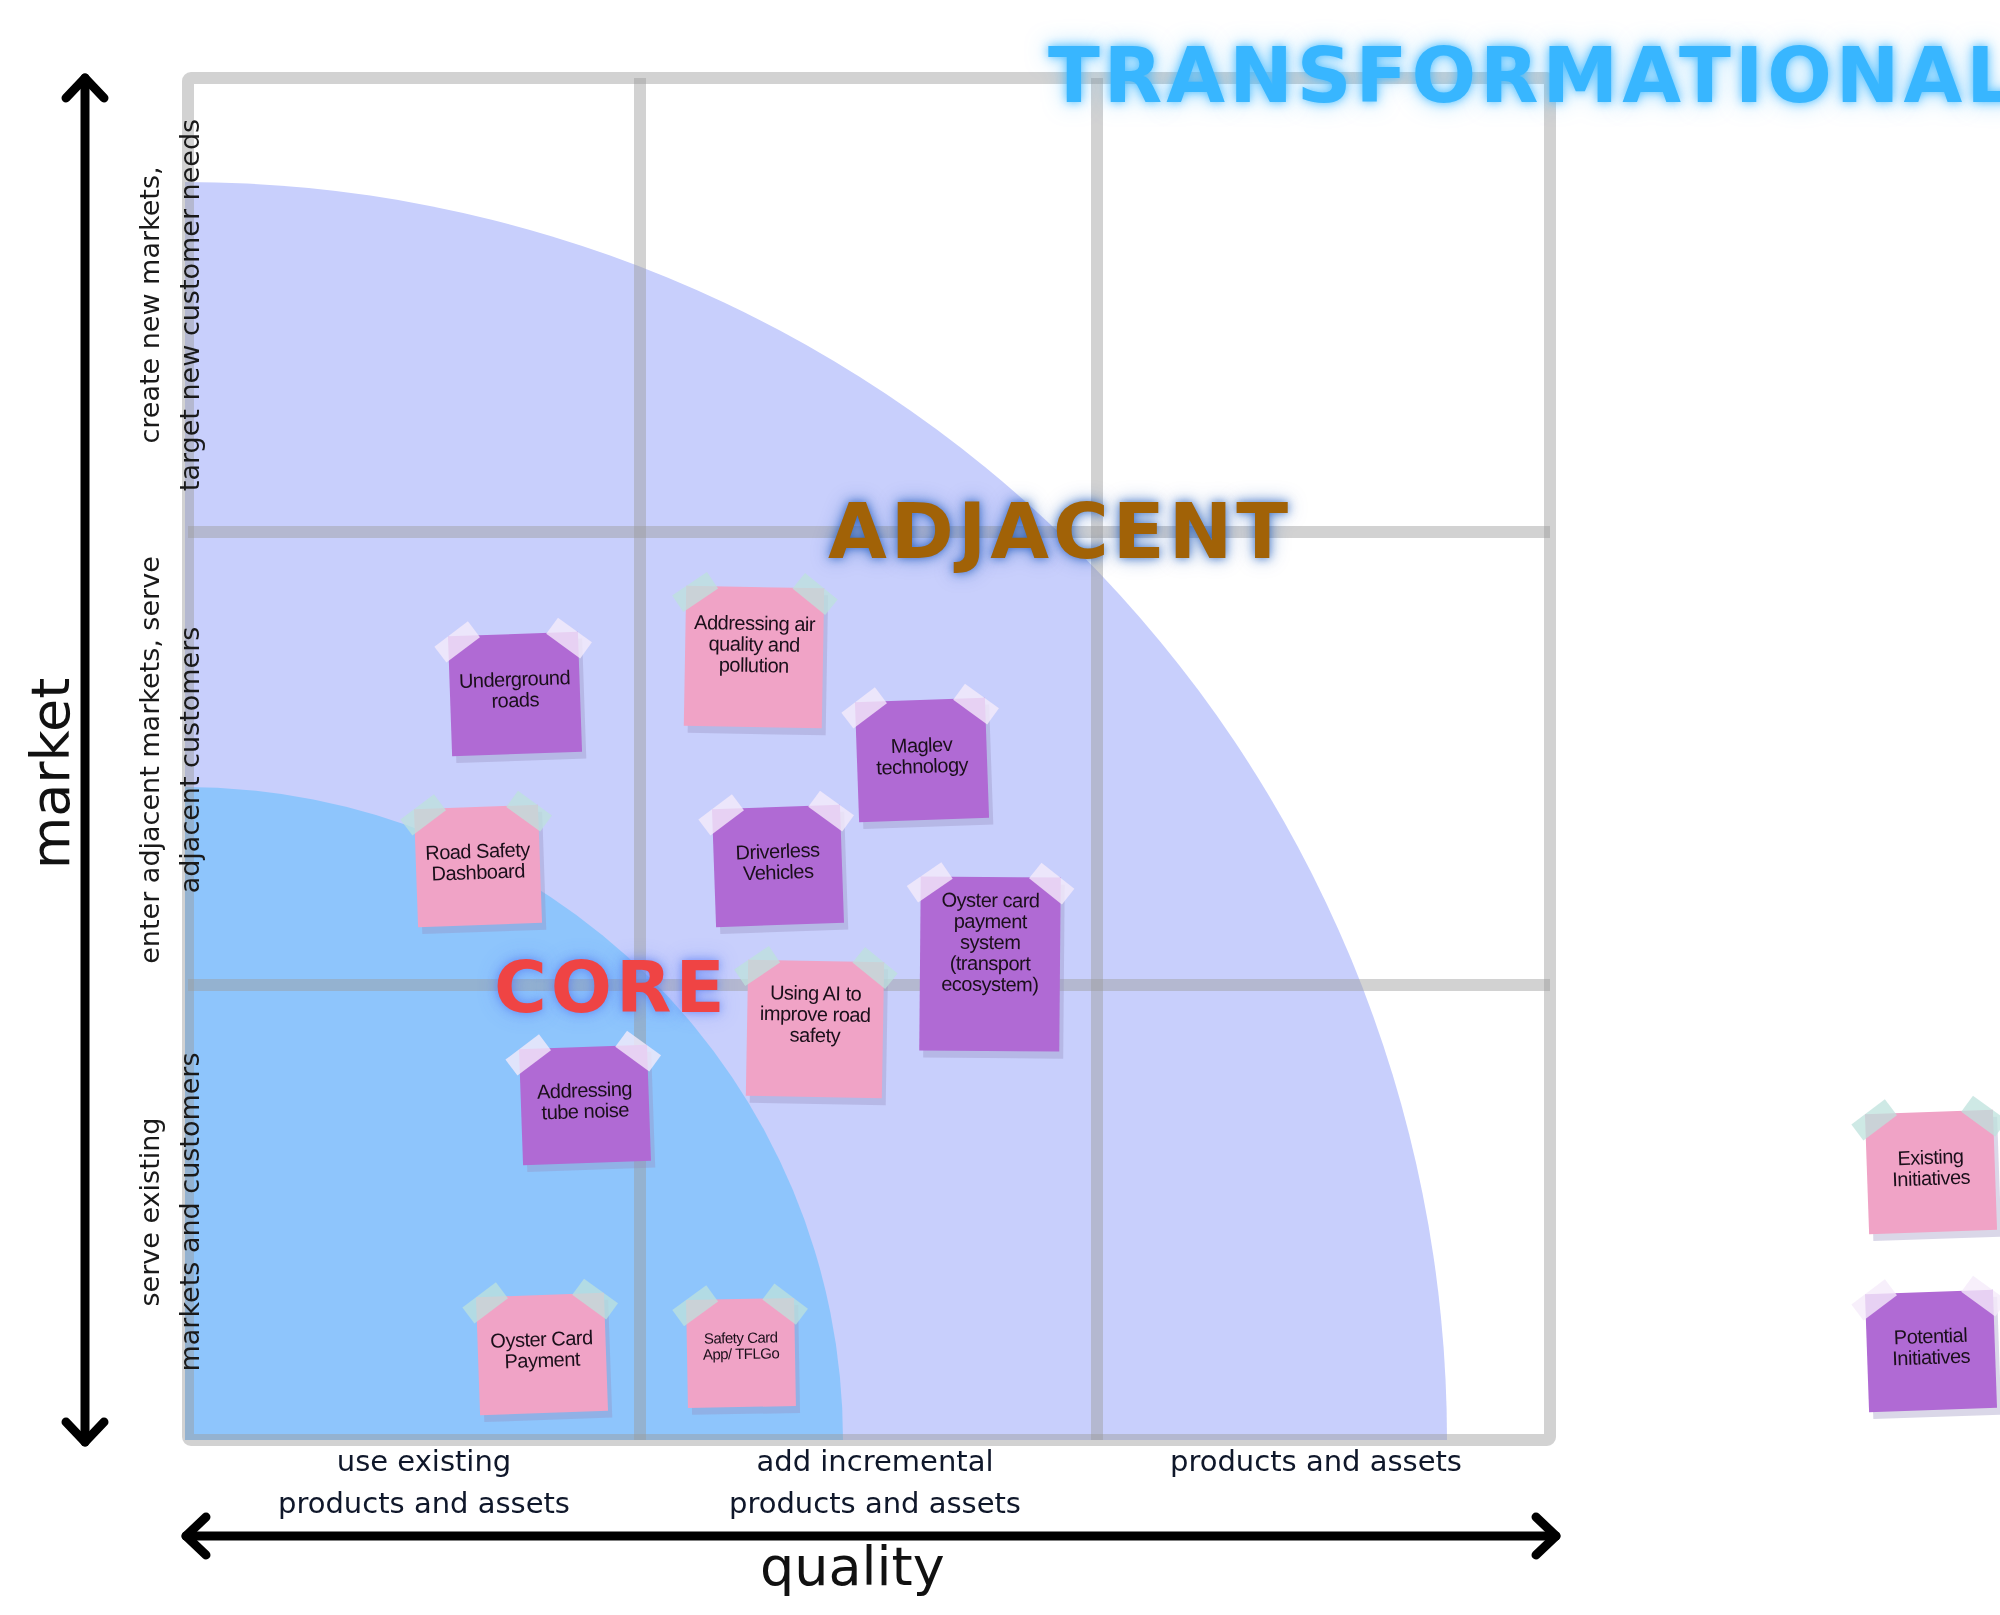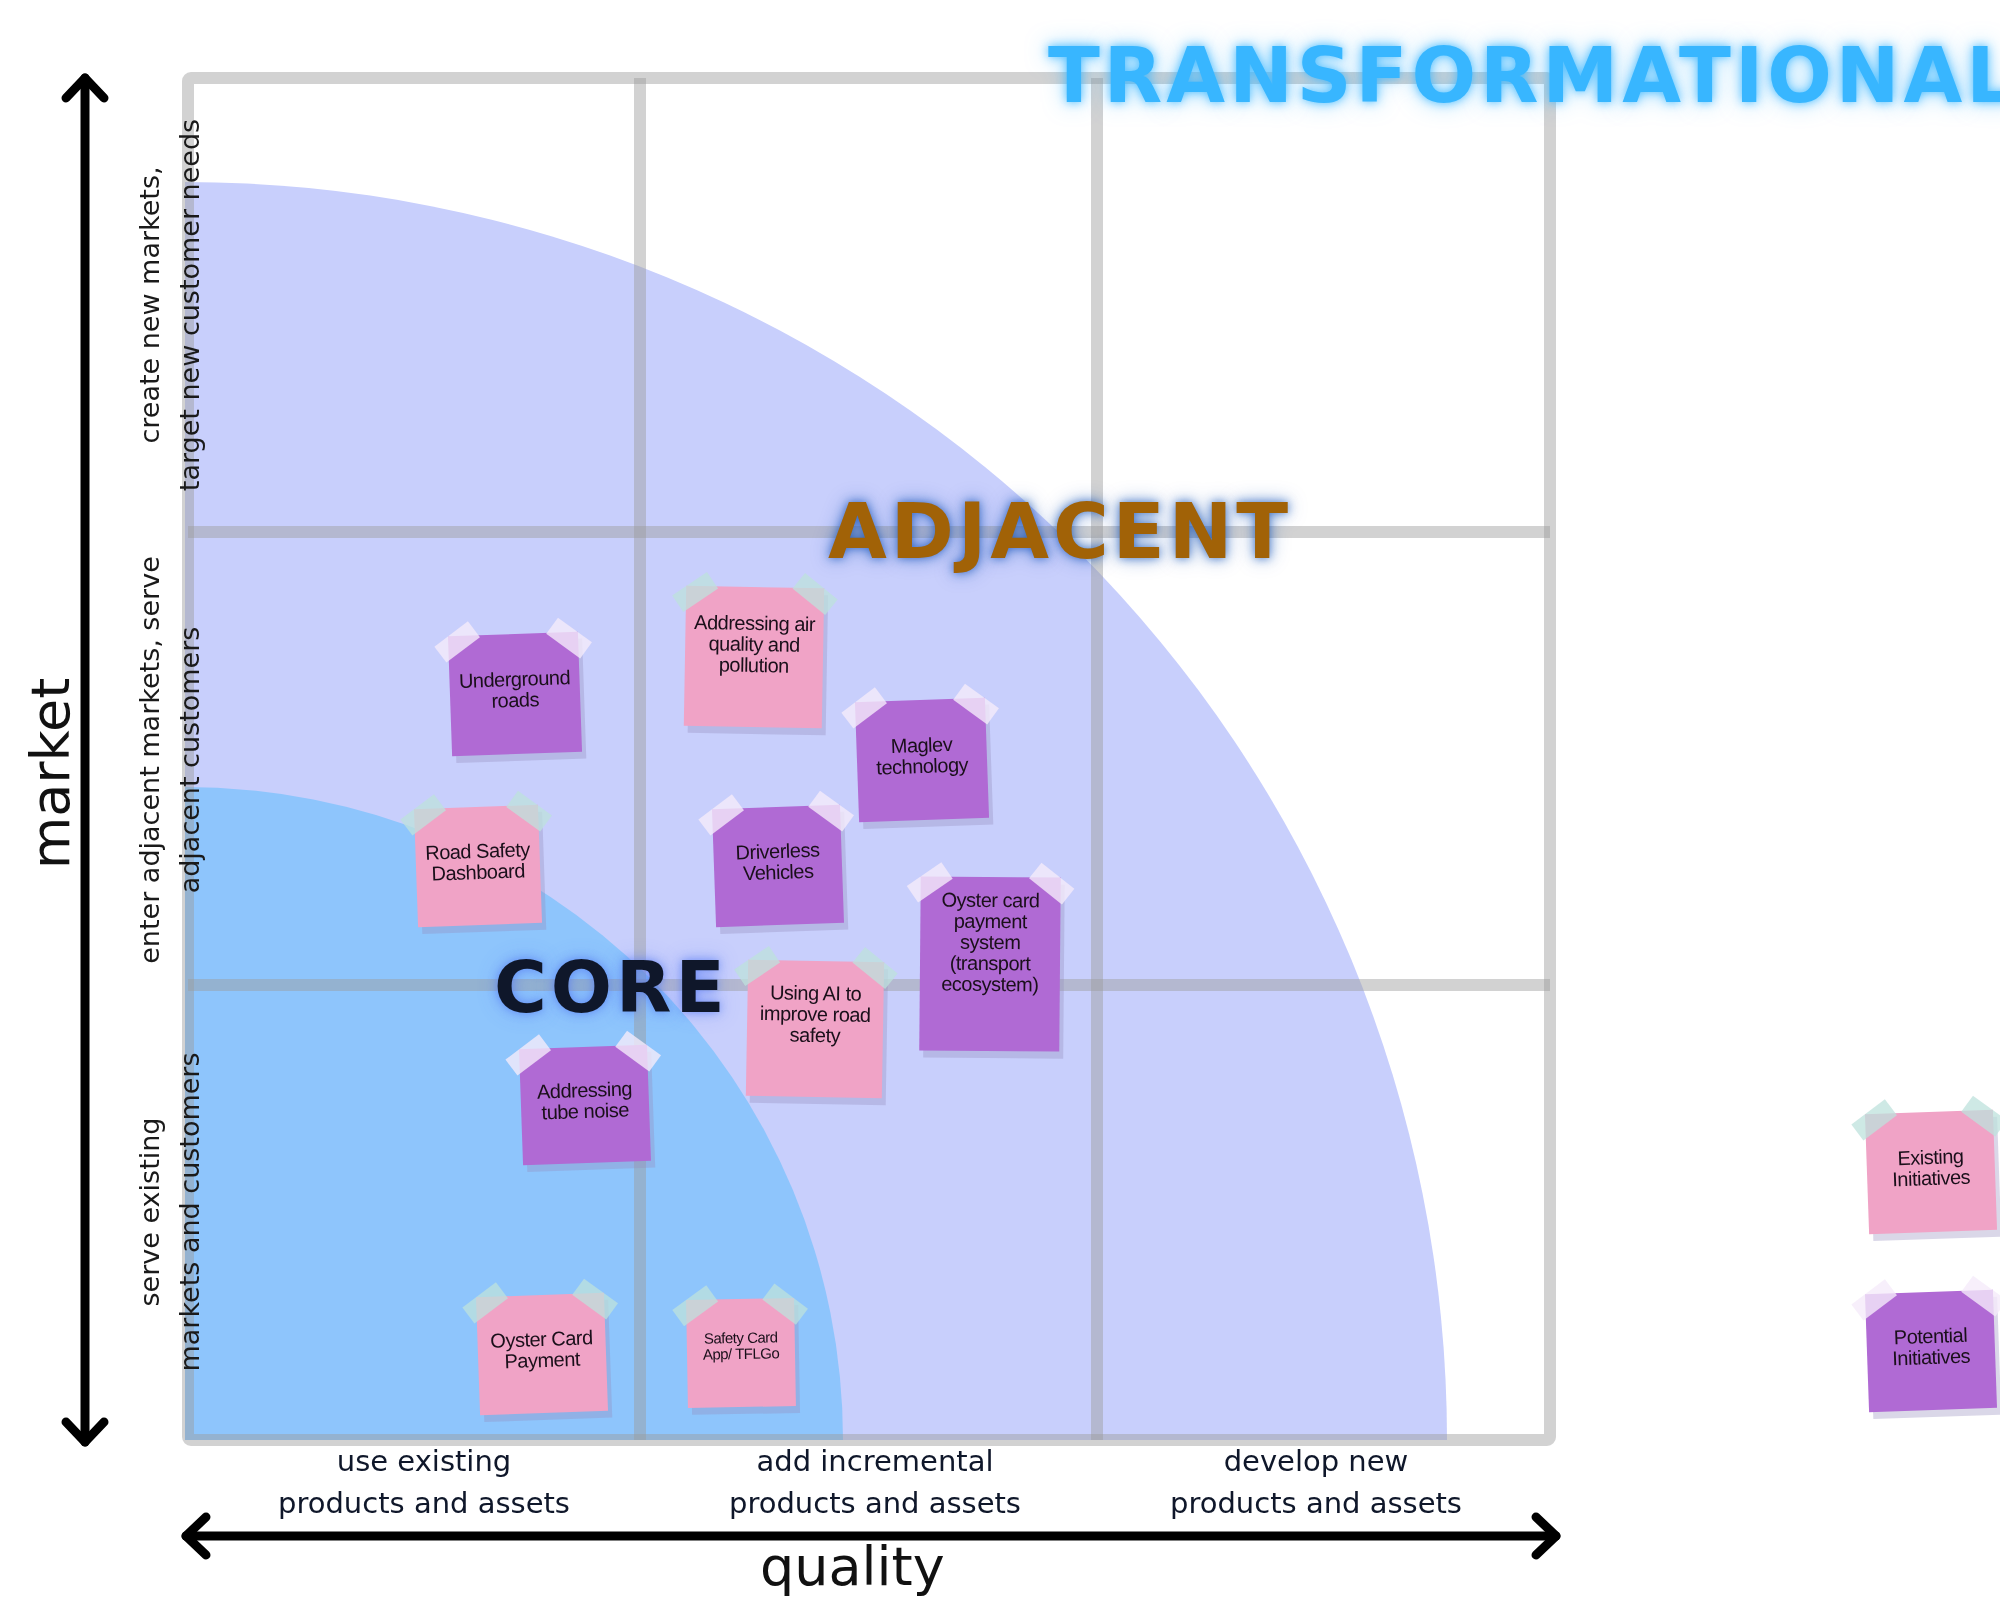--- a/index.html
+++ b/index.html
@@ -5,21 +5,21 @@
   html, body { margin:0; padding:0; background:#ffffff; }
   body { width:2000px; height:1615px; position:relative; overflow:hidden; font-family:"Liberation Sans", sans-serif; }
   svg.layer { position:absolute; left:0; top:0; }
 
   .region-title {
     position:absolute; font-family:"DejaVu Sans", sans-serif; font-weight:bold;
     letter-spacing:4px; white-space:nowrap; line-height:1;
   }
   .t-transform { left:1048px; top:38px; font-size:76px; color:#38b6ff; text-shadow:0 0 10px rgba(56,182,255,0.85), 0 0 22px rgba(56,182,255,0.5); }
   .t-adjacent { left:828px; top:494px; font-size:76px; color:#a16207; text-shadow:0 0 10px rgba(10,75,181,0.7), 0 0 20px rgba(10,75,181,0.4); }
-  .t-core { left:494px; top:951px; font-size:72px; color:#0f172a; text-shadow:0 0 10px rgba(82,120,245,0.7), 0 0 20px rgba(82,120,245,0.35); }
+  .t-core { left:494px; top:951px; font-size:72px; color:#ef4444; text-shadow:0 0 10px rgba(82,120,245,0.7), 0 0 20px rgba(82,120,245,0.35); }
 
   .axis-title { position:absolute; font-family:"DejaVu Sans", sans-serif; color:#111; font-size:54px; white-space:nowrap; }
   .market { left:-50px; top:742px; width:200px; text-align:center; transform:rotate(-90deg); transform-origin:center; }
   .product { left:760px; top:1535px; }
 
   .row-label {
     position:absolute; font-family:"DejaVu Sans", sans-serif; font-size:27px; color:#1a1a1a;
     text-align:center; line-height:40px; white-space:nowrap; transform:rotate(-90deg); transform-origin:center;
   }
   .col-label {
@@ -93,21 +93,20 @@
 
 <div class="col-label" style="left:204px; top:1440px;">
   <div>use existing</div>
   <div>products and assets</div>
 </div>
 <div class="col-label" style="left:655px; top:1440px;">
   <div>add incremental</div>
   <div>products and assets</div>
 </div>
 <div class="col-label" style="left:1096px; top:1440px;">
-  <div>develop new</div>
   <div>products and assets</div>
 </div>
 
 <div class="note purple" style="left:450px; top:634px; width:130px; height:120px; font-size:20px; transform:rotate(-2deg);">
   <span class="tape l"></span>
     <span class="tape r"></span>
   <span class="txt">Underground roads</span>
 </div>
 <div class="note pink" style="left:685px; top:587px; width:138px; height:140px; font-size:20px; padding-bottom:40px; transform:rotate(1deg);">
   <span class="tape l"></span>

